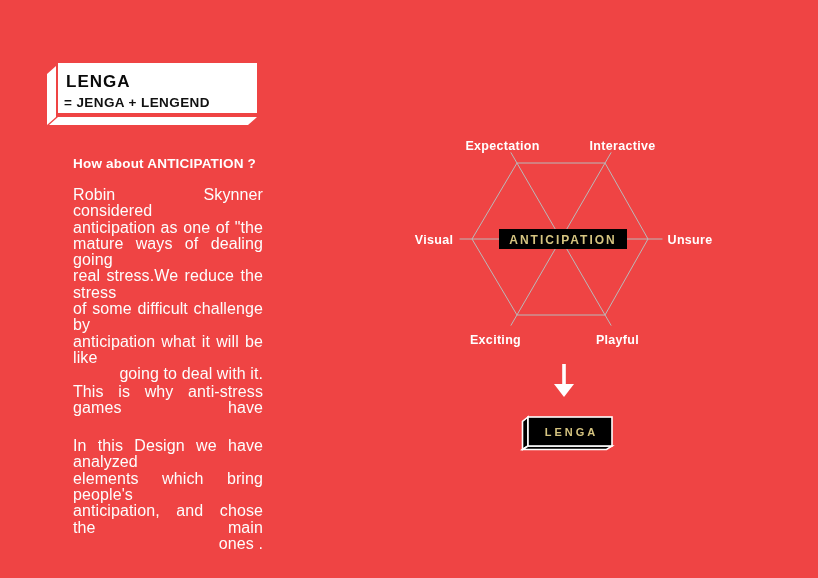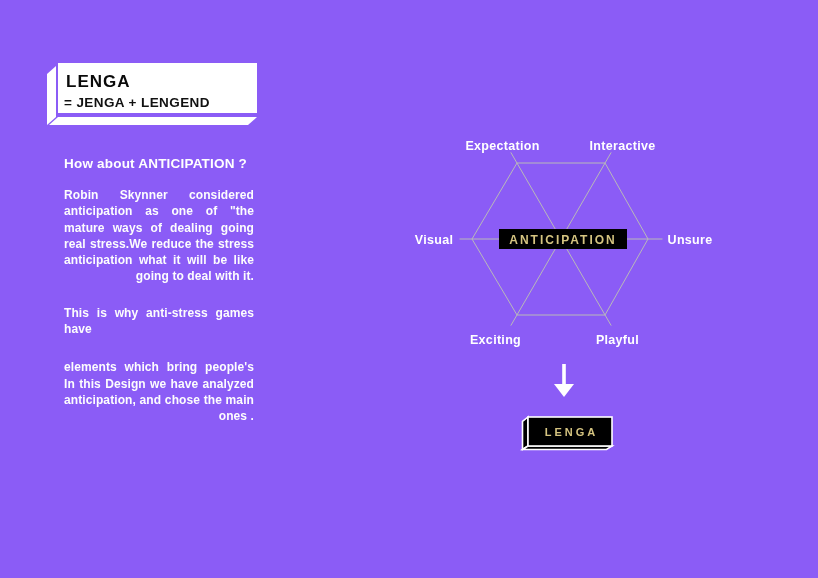--- a/index.html
+++ b/index.html
@@ -1,35 +1,35 @@
 <!DOCTYPE html>
 <html><head>
 <meta charset="utf-8">
 <style>
   html,body { margin:0; padding:0; background:#000; }
   .canvas {
     position:relative; width:818px; height:578px;
-    background:#8b5cf6; overflow:hidden;
+    background:#ef4444; overflow:hidden;
     font-family:"Liberation Sans", sans-serif;
   }
   .abs { position:absolute; }
 
   
   #logo-svg { left:42px; top:56px; }
   .logo-title   { font-family:"Liberation Sans",sans-serif; font-weight:bold; font-size:17px; letter-spacing:1px; fill:#0a0a0a; }
   .logo-eq      { font-family:"Liberation Sans",sans-serif; font-weight:bold; font-size:13.5px; letter-spacing:0.4px; fill:#111; }
 
   
-  .left-panel { left:64px; top:156px; width:190px; color:#fdfdfd; }
+  .left-panel { left:73px; top:156px; width:190px; color:#fdfdfd; }
   .panel-heading {
     margin:0 0 16px 0; font-size:13.5px; font-weight:bold;
     letter-spacing:0.2px; color:#fff; white-space:nowrap;
   }
-  .para { font-size:12px; font-weight:bold; line-height:16.3px; letter-spacing:0.1px; }
-  .para + .para { margin-top:20px; }
+  .para { font-size:16px; font-weight:normal; line-height:16.3px; letter-spacing:0.1px; }
+  .para + .para { margin-top:1px; }
   .para.gap-lg { margin-top:22px; }
   .jline { text-align:justify; text-align-last:justify; white-space:normal; }
   .lastline { text-align:right; }
 
   
   #diagram-svg { left:400px; top:130px; }
   .node-label {
     font-family:"Liberation Sans",sans-serif; font-weight:bold;
     font-size:12.5px; fill:#ffffff; letter-spacing:0.3px;
   }
@@ -59,29 +59,30 @@
     <text x="22" y="51" class="logo-eq">= JENGA + LENGEND</text>
   </svg>
 
   <div class="abs left-panel">
     <h2 class="panel-heading">How about ANTICIPATION ?</h2>
     <div class="para">
         <div class="jline">Robin Skynner considered</div>
         <div class="jline">anticipation as one of "the</div>
         <div class="jline">mature ways of dealing going</div>
         <div class="jline">real stress.We reduce the stress</div>
+        <div class="jline">of some difficult challenge by</div>
         <div class="jline">anticipation what it will be like</div>
         <div class="lastline">going to deal with it.</div>
       </div>
     <div class="para">
         <div class="jline">This is why anti-stress games have</div>
       </div>
     <div class="para gap-lg">
+        <div class="jline">In this Design we have analyzed</div>
         <div class="jline">elements which bring people's</div>
-        <div class="jline">In this Design we have analyzed</div>
         <div class="jline">anticipation, and chose the main</div>
         <div class="lastline">ones .</div>
       </div>
   </div>
 
   <svg id="diagram-svg" class="abs" width="330" height="225" viewBox="0 0 330 225">
     <g fill="none" stroke-width="1" stroke="#b9b9b9">
       <line x1="161" y1="109" x2="110.8" y2="22.4"></line>
       <line x1="161" y1="109" x2="211.2" y2="22.4"></line>
       <line x1="161" y1="109" x2="59.5" y2="109"></line>

